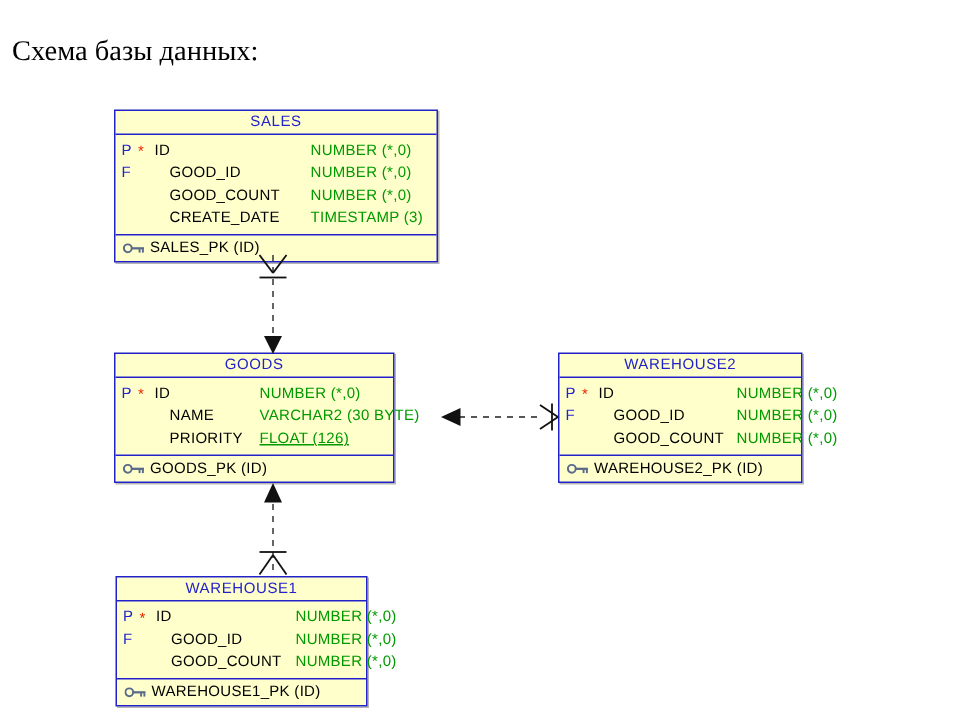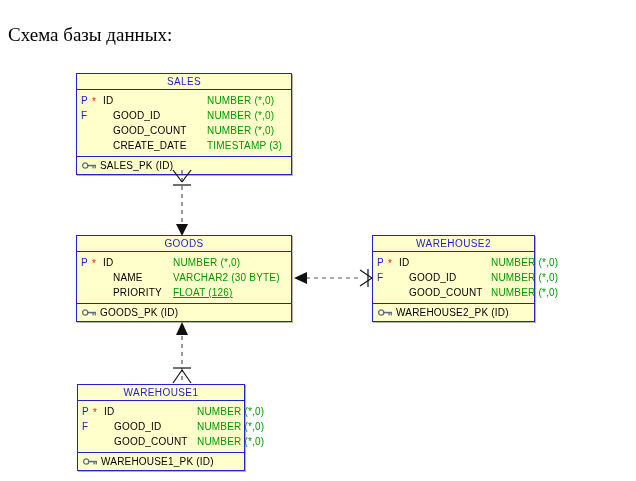--- a/index.html
+++ b/index.html
@@ -154,21 +154,21 @@
     <svg class="key-icon" viewBox="0 0 15 9">
       <circle cx="3.2" cy="4.5" r="2.6" fill="none" stroke="#5a6a8a" stroke-width="1.3"></circle>
       <rect x="5.4" y="3.8" width="8.6" height="1.5" fill="#5a6a8a"></rect>
       <rect x="10.4" y="5.1" width="1.3" height="2.3" fill="#5a6a8a"></rect>
       <rect x="12.6" y="5.1" width="1.3" height="2.3" fill="#5a6a8a"></rect>
     </svg>
     <span class="pk-label">SALES_PK (ID)</span>
   </div>
 </div>
 
-<div class="entity" style="left:76px; top:235px; width:216px;">
+<div class="entity" style="left:76px; top:235px; width:187px;">
   <div class="entity-title">GOODS</div>
   <div class="entity-attrs">
     <div class="attr-row">
       <span class="attr-key">P</span>
       <span class="attr-req">*</span>
       <span class="attr-name">ID</span>
       <span class="attr-type" style="left:96px;">NUMBER (*,0)</span>
     </div>
     <div class="attr-row">
       <span class="attr-key"></span>

